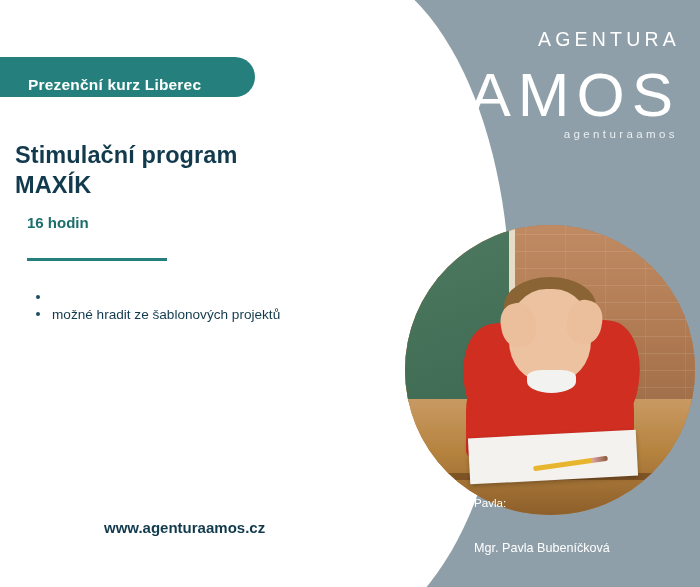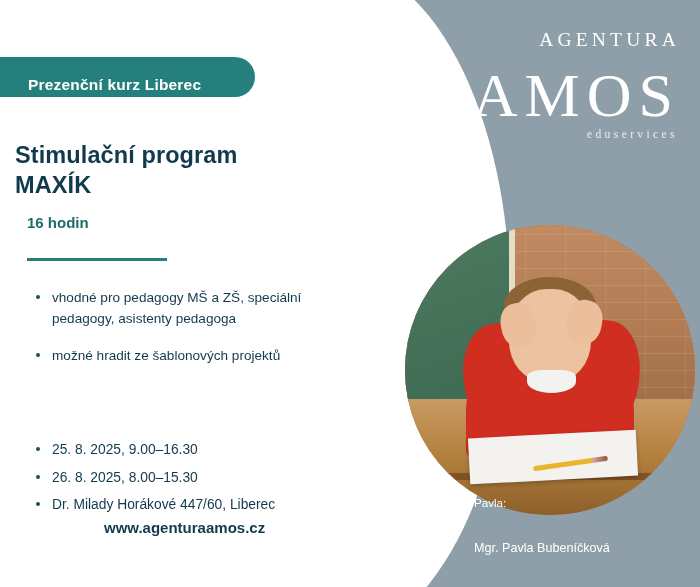--- a/index.html
+++ b/index.html
@@ -49,21 +49,20 @@
     z-index: 2;
   }
   
   .logo {
     position: absolute;
     top: 30px; right: 18px;
     width: 230px;
     text-align: right;
     z-index: 5;
     color: #ffffff;
-    font-family: Liberation Serif, serif;
   }
   .logo-agentura {
     font-size: 19.5px;
     letter-spacing: 4.2px;
     font-weight: 400;
     color: #ffffff;
     line-height: 1;
     padding-right: 2px;
   }
   .logo-amos {
@@ -343,59 +342,44 @@
       <div class="hand-l"></div>
       <div class="hand-r"></div>
       <div class="paper"></div>
       <div class="pencil"></div>
     </div>
   </div>
 
   <div class="logo">
     <div class="logo-agentura">AGENTURA</div>
     <div class="logo-amos">AMOS</div>
-    <div class="logo-edu">eduservices</div>
+    <div class="logo-edu">agenturaamos</div>
   </div>
 
   <div class="badge">
     <span>Prezenční kurz Liberec</span>
   </div>
 
   <div class="title">
     <div>Stimulační program</div>
     <div>MAXÍK</div>
   </div>
   <div class="subtitle">16 hodin</div>
   <div class="divider"></div>
 
   <ul class="list-a">
     <li>
       <span class="dot"></span>
-      <span>vhodné pro pedagogy MŠ a ZŠ, speciální pedagogy, asistenty pedagoga</span>
     </li>
     <li>
       <span class="dot"></span>
       <span>možné hradit ze šablonových projektů</span>
     </li>
   </ul>
 
-  <ul class="list-b">
-    <li>
-      <span class="dot"></span>
-      <span>25. 8. 2025, 9.00–16.30</span>
-    </li>
-    <li>
-      <span class="dot"></span>
-      <span>26. 8. 2025, 8.00–15.30</span>
-    </li>
-    <li>
-      <span class="dot"></span>
-      <span>Dr. Milady Horákové 447/60, Liberec</span>
-    </li>
-  </ul>
 
   <div class="web">www.agenturaamos.cz</div>
 
   <div class="lector">
     <div class="label">Pavla:</div>
     <div class="name">Mgr. Pavla Bubeníčková</div>
   </div>
 
 </div>
 

